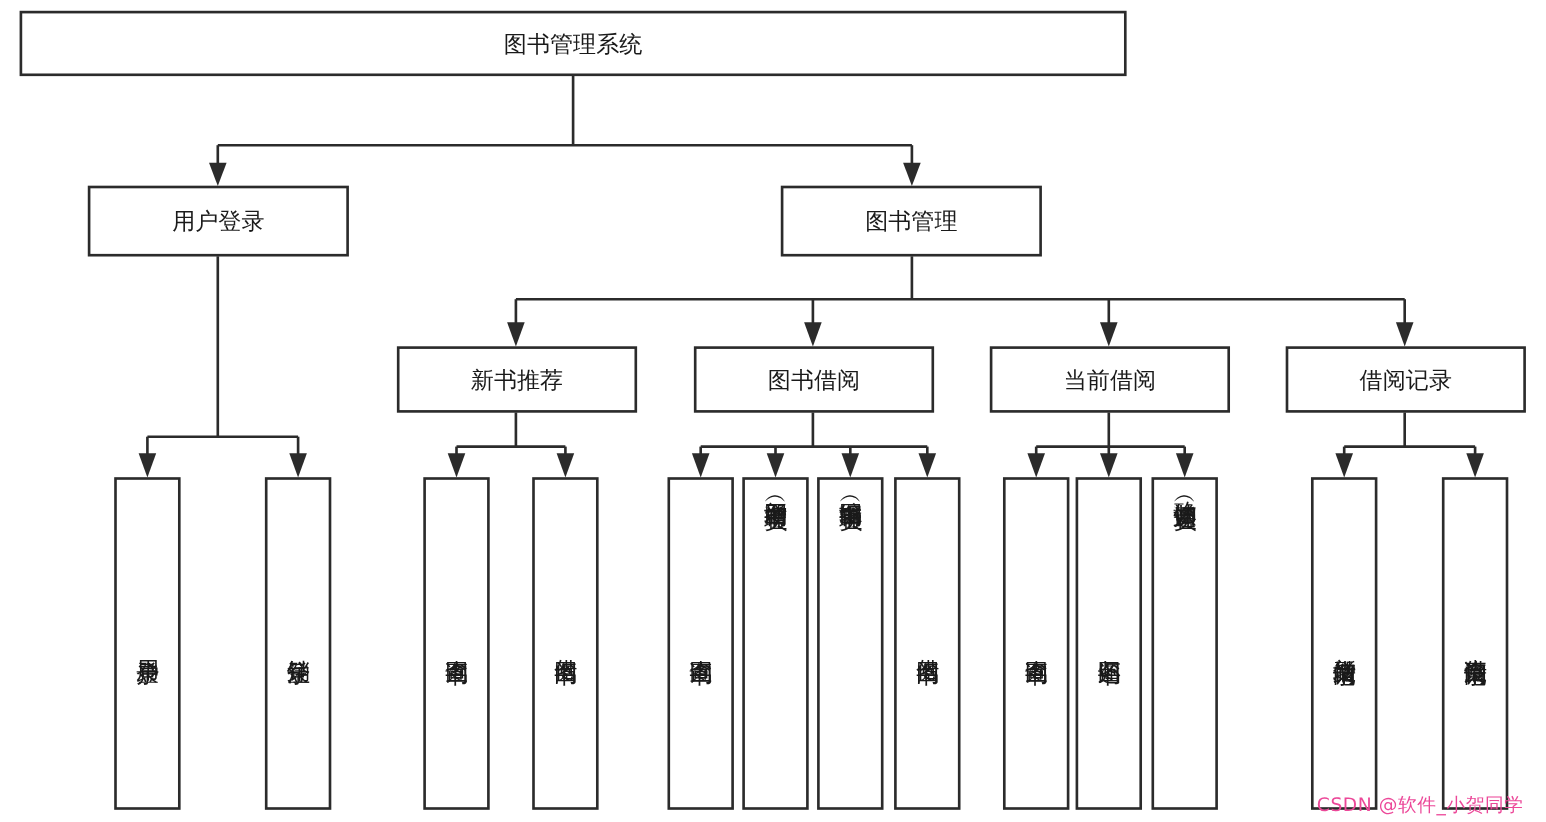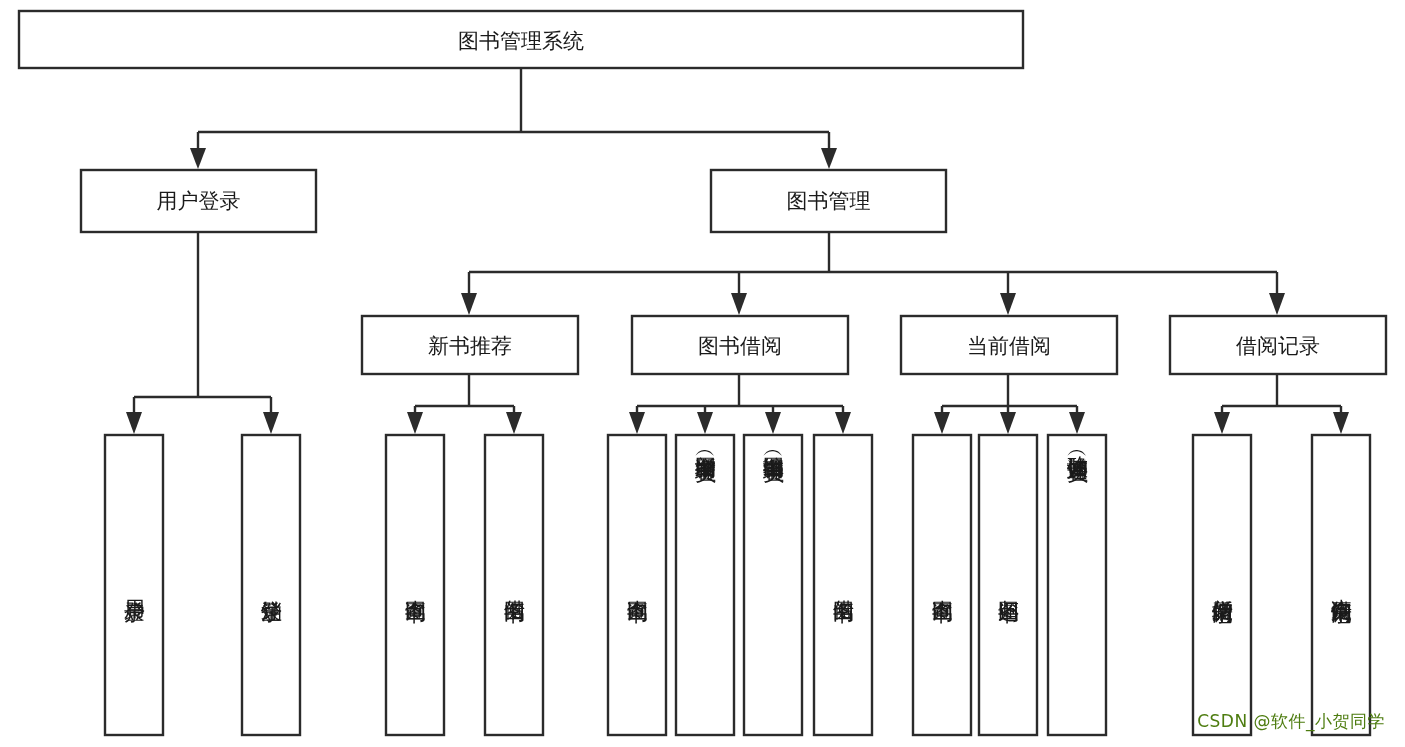--- a/index.html
+++ b/index.html
@@ -63,24 +63,24 @@
     font-family: "DejaVu Sans", "Liberation Sans", sans-serif;
     font-size: 21px;
     line-height: 1.18;
     color: #1a1a1a;
     letter-spacing: 1px;
     white-space: nowrap;
   }
   #watermark {
     position: absolute;
     right: 8px;
-    bottom: 14px;
+    bottom: 4px;
     font-family: "DejaVu Sans", "Liberation Sans", sans-serif;
     font-size: 17px;
-    color: #4d7c0f;
+    color: #ec4899;
     letter-spacing: 0.5px;
     white-space: nowrap;
   }
 </style>
 </head>
 <body>
 
 <div id="diagram-root">
 
   <svg class="flow" viewBox="0 0 1405 747" xmlns="http://www.w3.org/2000/svg">

